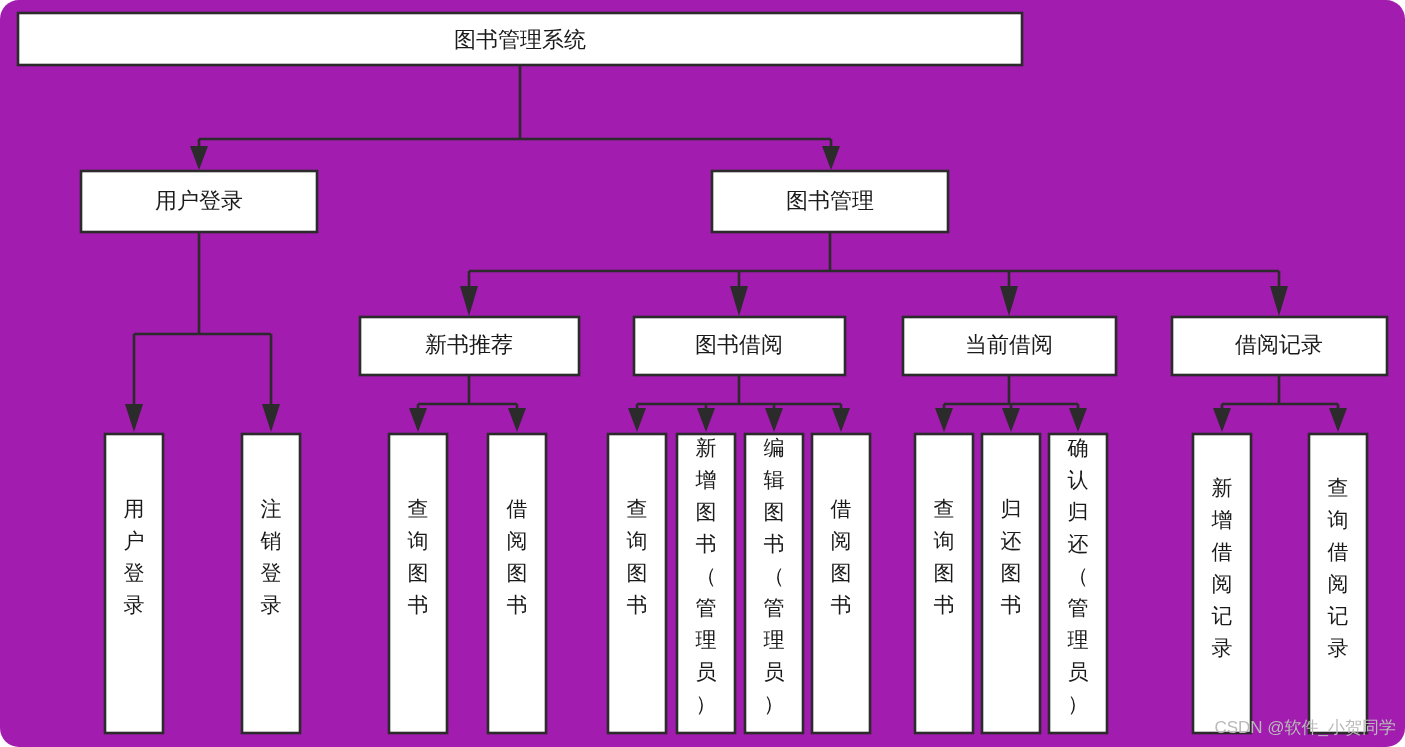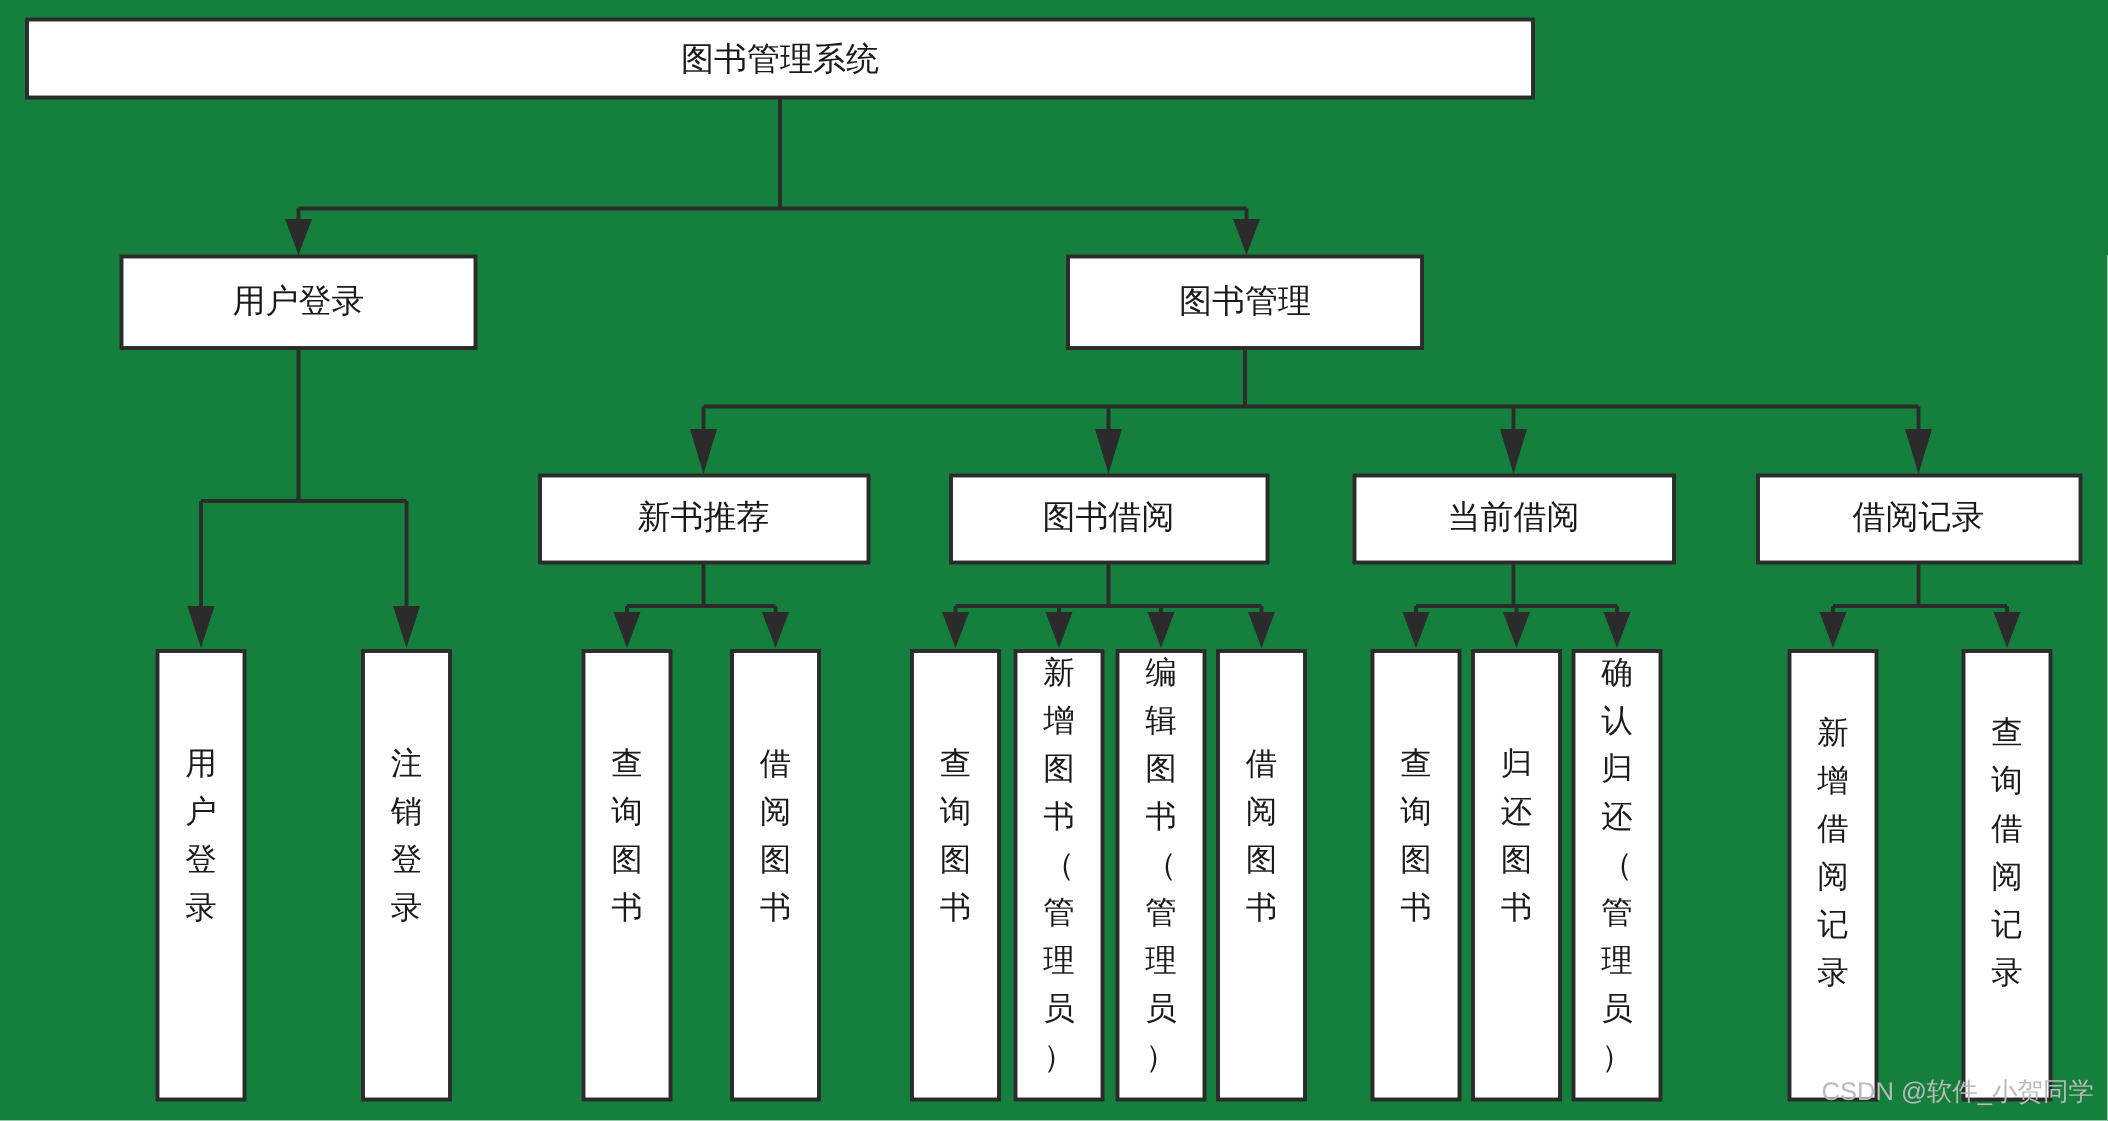--- a/index.html
+++ b/index.html
@@ -10,21 +10,22 @@
   body {
     width: 1405px;
     height: 747px;
     font-family: "Liberation Sans", "DejaVu Sans", sans-serif;
     overflow: hidden;
   }
   #diagram-root {
     position: relative;
     width: 1405px;
     height: 747px;
-    background: #15803d;
+    background: #a21caf;
+    border-radius: 19px;
   }
   svg#flowchart {
     position: absolute;
     top: 0;
     left: 0;
     width: 1405px;
     height: 747px;
     display: block;
   }
   .node-rect {

